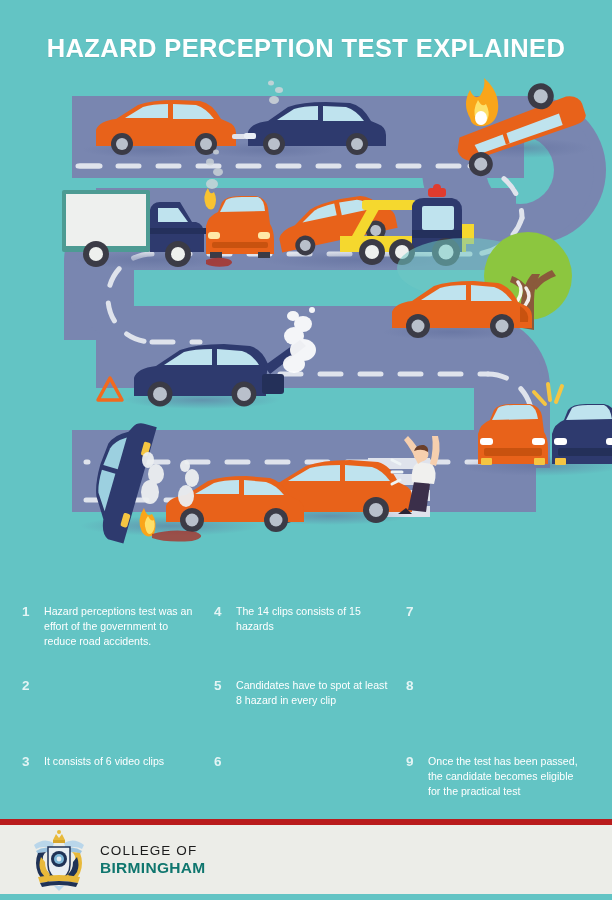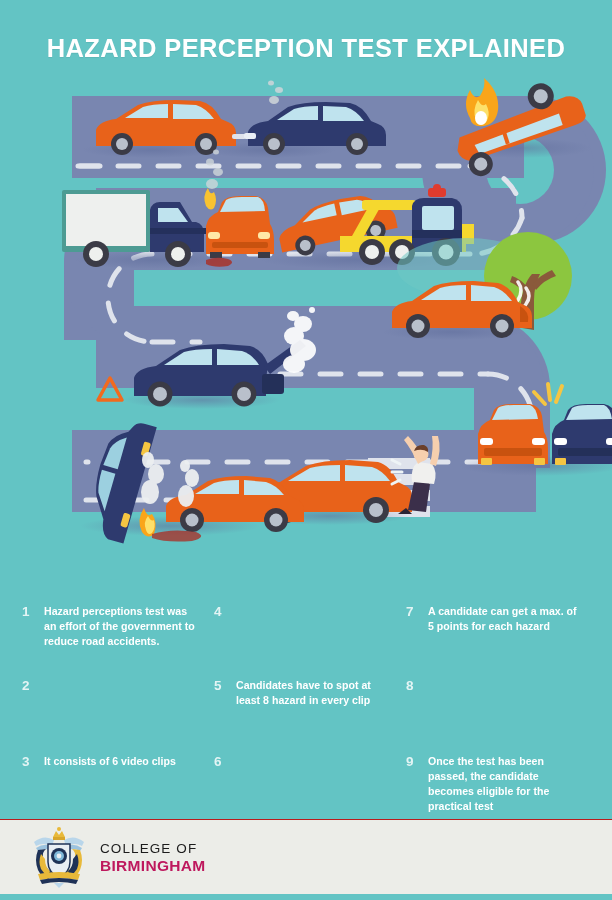--- a/index.html
+++ b/index.html
@@ -64,54 +64,54 @@
     color: rgba(255,255,255,0.82);
     font-size: 13.5px;
     font-weight: bold;
     line-height: 15px;
     padding-top: 0px;
   }
   .fact-txt {
     color: #ffffff;
     font-size: 10.6px;
     line-height: 15px;
-    font-weight: 700;
+    font-weight: 400;
   }
   .fc1 .fact:nth-child(1) { height: 60px; }
   .fc1 .fact:nth-child(2) { height: 62px; }
   .fc2 .fact:nth-child(1) { height: 60px; }
   .fc2 .fact:nth-child(2) { height: 62px; }
   .fc3 .fact:nth-child(1) { height: 60px; }
   .fc3 .fact:nth-child(2) { height: 62px; }
 
   
   .footer {
     position: absolute;
     left: 0;
     bottom: 6px;
     width: 612px;
     height: 75px;
     background: #ecede8;
-    border-top: 1px solid #b91c1c;
+    border-top: 6px solid #b91c1c;
     display: flex;
     align-items: center;
   }
   .footer-inner { display: flex; align-items: center; padding-left: 30px; }
   .crest { width: 58px; height: 62px; margin-right: 12px; }
   .brand-line1 {
     font-size: 13.5px;
     letter-spacing: 1.1px;
     color: #1c1c1c;
     font-weight: 400;
     line-height: 16px;
   }
   .brand-line2 {
     font-size: 15.5px;
     letter-spacing: 0.3px;
-    color: #be185d;
+    color: #0f766e;
     font-weight: bold;
     line-height: 17px;
   }
   .footer-strip {
     position: absolute;
     left: 0;
     bottom: 0;
     width: 612px;
     height: 6px;
     background: #63c4c4;
@@ -479,34 +479,34 @@
       </div>
       <div class="fact">
         <div class="fact-num">3</div>
         <div class="fact-txt">It  consists of 6 video clips</div>
       </div>
     </div>
 
     <div class="fact-col fc2">
       <div class="fact">
         <div class="fact-num">4</div>
+        <div class="fact-txt">The 14 clips consists of 15 hazards</div>
       </div>
       <div class="fact">
         <div class="fact-num">5</div>
         <div class="fact-txt">Candidates have to spot at least 8 hazard in every clip</div>
       </div>
       <div class="fact">
         <div class="fact-num">6</div>
       </div>
     </div>
 
     <div class="fact-col fc3">
       <div class="fact">
         <div class="fact-num">7</div>
-        <div class="fact-txt">A candidate can get a max. of 5 points for each hazard</div>
       </div>
       <div class="fact">
         <div class="fact-num">8</div>
       </div>
       <div class="fact">
         <div class="fact-num">9</div>
         <div class="fact-txt">Once the test has been passed, the candidate becomes eligible for the practical test</div>
       </div>
     </div>
 

